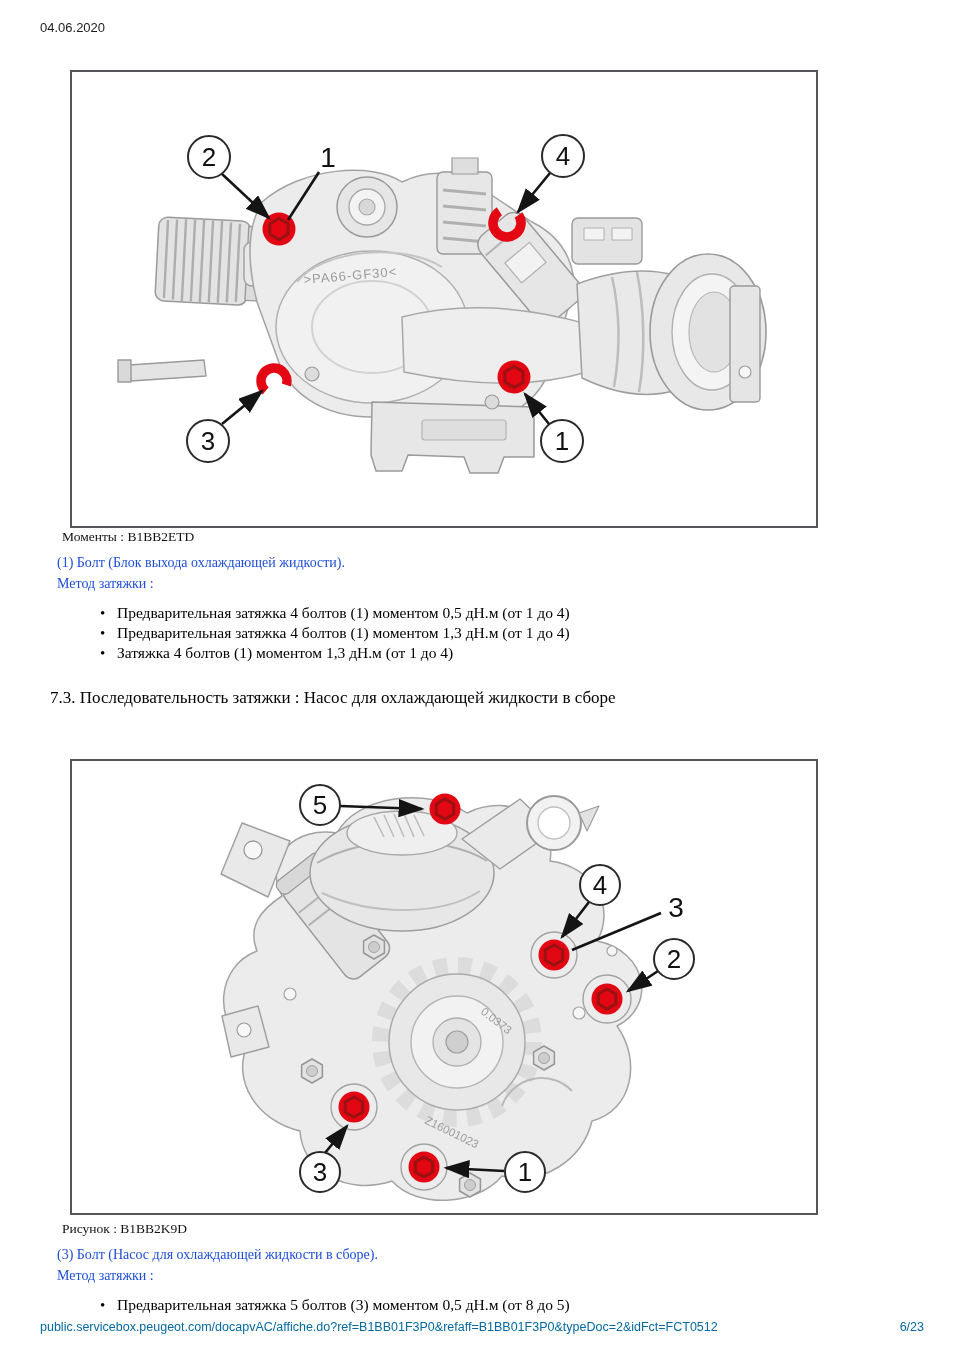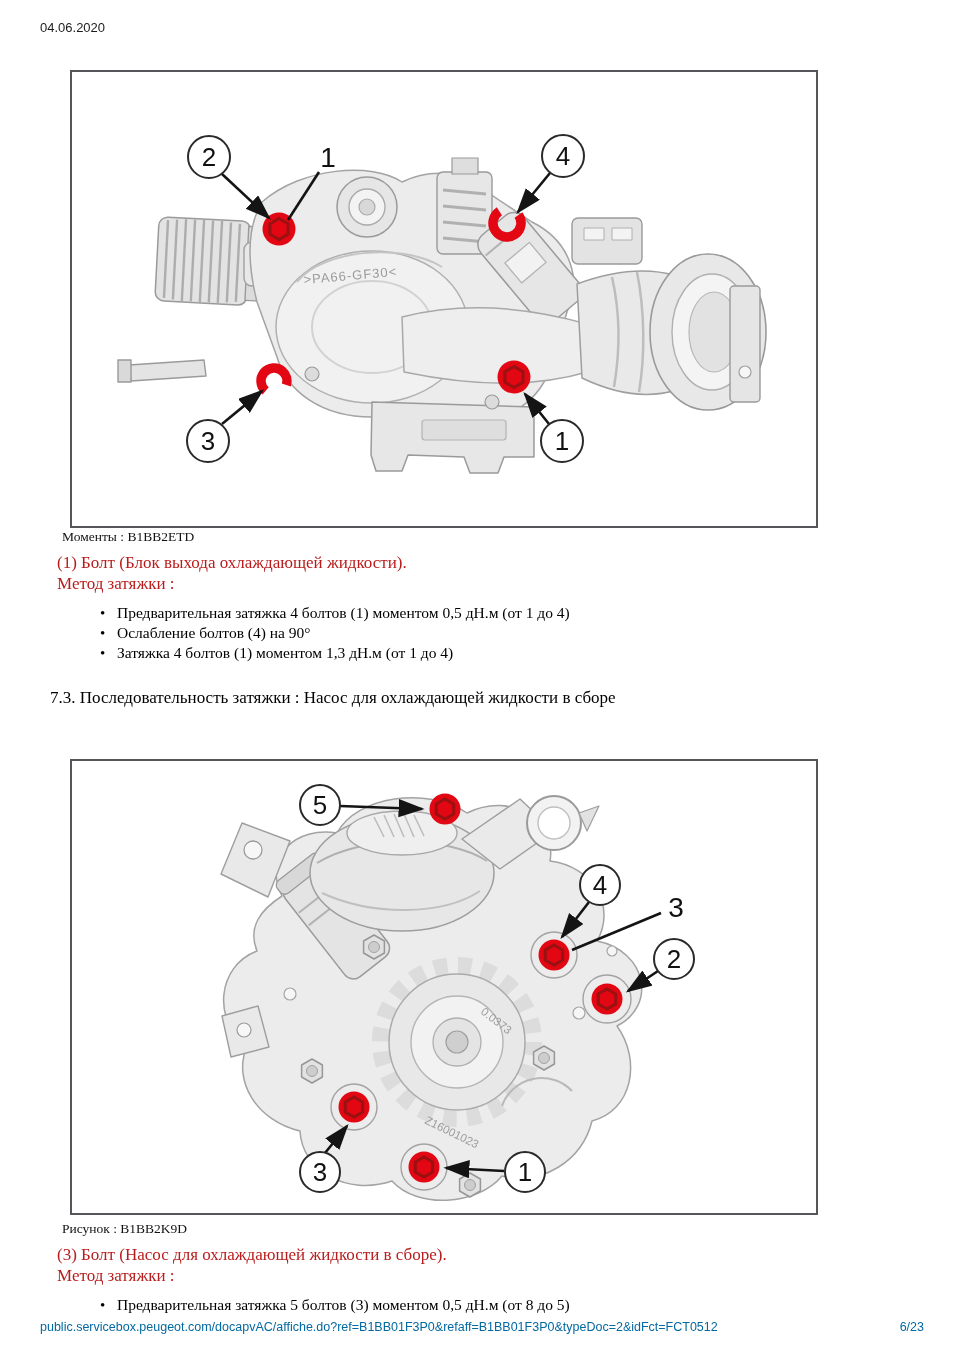--- a/index.html
+++ b/index.html
@@ -3,21 +3,21 @@
 <meta charset="utf-8">
 <style>
   html,body{margin:0;padding:0;background:#fff;}
   .page{position:relative;width:960px;height:1359px;background:#ffffff;overflow:hidden;
         font-family:"Liberation Serif", serif;color:#000;}
   .hdr-text{position:absolute;font-family:"Liberation Sans", sans-serif;font-size:13px;color:#1c1c1c;white-space:nowrap;}
   .ftr-text{position:absolute;font-family:"Liberation Sans", sans-serif;font-size:12.5px;color:#0369a1;white-space:nowrap;}
   .figbox{position:absolute;left:70px;width:748px;border:2px solid #55565a;background:#fff;box-sizing:border-box;}
   .figbox svg{display:block;}
   .caption{position:absolute;left:62px;font-size:13.5px;color:#111;white-space:nowrap;}
-  .para{position:absolute;left:57px;font-size:17px;line-height:21px;color:#b91c1c;white-space:nowrap;}
+  .para{position:absolute;left:57px;font-size:14px;line-height:21px;color:#1d4ed8;white-space:nowrap;}
   .bullets{position:absolute;left:88px;margin:12px;padding:0;}
   .bullets li{list-style:none;font-size:15.5px;line-height:20px;white-space:nowrap;}
   .bullets li::before{content:"\2022";display:inline-block;width:17px;font-size:15px;}
   .h73{position:absolute;left:50px;font-size:17px;font-weight:normal;white-space:nowrap;}
   .co-num{font-family:"Liberation Sans", sans-serif;font-size:26px;fill:#111;}
   .co-label{font-family:"Liberation Sans", sans-serif;font-size:28px;fill:#111;}
   .mark-txt{font-family:"Liberation Sans", sans-serif;fill:#9b9b9b;}
 </style>
 </head>
 <body>
@@ -144,21 +144,21 @@
   </div>
 
   <div class="caption" style="top:529px;">Моменты : B1BB2ETD</div>
 
   <div class="para" style="top:552px;">
     <div>(1) Болт (Блок выхода охлаждающей жидкости).</div>
     <div>Метод затяжки :</div>
   </div>
   <ul class="bullets" style="top:591px;">
     <li><span>Предварительная затяжка 4 болтов (1) моментом 0,5 дН.м (от 1 до 4)</span></li>
-    <li><span>Ослабление болтов (4) на 90°</span></li>
+    <li><span>Предварительная затяжка 4 болтов (1) моментом 1,3 дН.м (от 1 до 4)</span></li>
     <li><span>Затяжка 4 болтов (1) моментом 1,3 дН.м (от 1 до 4)</span></li>
   </ul>
 
   <div class="h73" style="top:688px;">7.3. Последовательность затяжки : Насос для охлаждающей жидкости в сборе</div>
 
   <div class="figbox" style="top:759px;height:456px;">
     <svg width="744" height="452" viewBox="0 0 744 452">
       <defs>
         <marker id="ah2" markerWidth="11" markerHeight="9" refX="9" refY="3.5" orient="auto">
           <path d="M0,0 L10,3.5 L0,7 Z" fill="#141414"></path>

